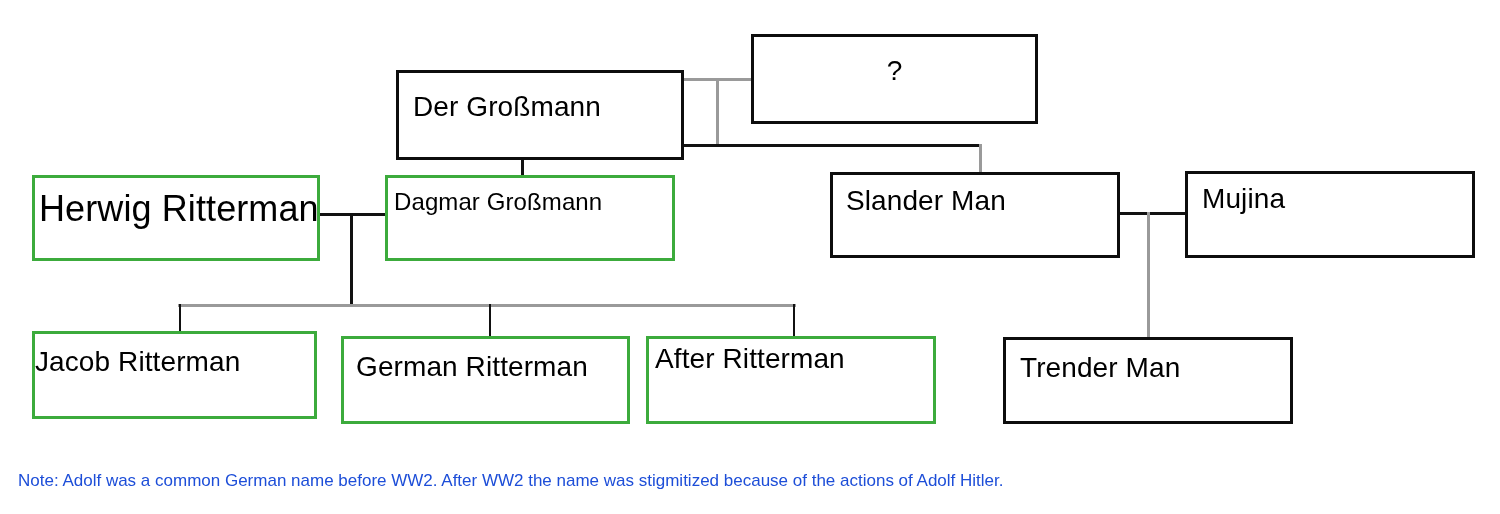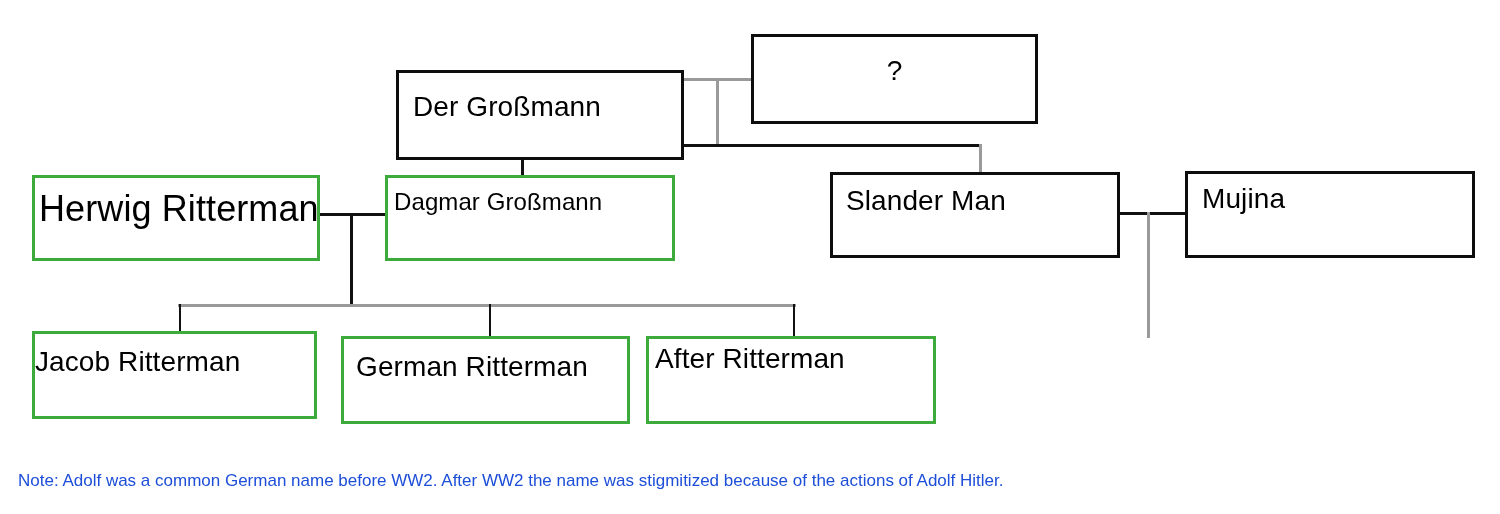--- a/index.html
+++ b/index.html
@@ -106,16 +106,19 @@
   </div>
 
   <div class="node green" style="left:341px; top:336px; width:289px; height:88px;">
     <span class="label" style="left:12px; top:12px; font-size:28px;">German Ritterman</span>
   </div>
 
   <div class="node green" style="left:646px; top:336px; width:290px; height:88px;">
     <span class="label" style="left:6px; top:4px; font-size:28px;">After Ritterman</span>
   </div>
 
+  <div class="node black" style="left:1003px; top:337px; width:290px; height:87px;">
+    <span class="label" style="left:14px; top:12px; font-size:28px;">Trender Man</span>
+  </div>
 
   <div class="footnote" style="left:18px; top:471px; font-size:17px;">Note: Adolf was a common German name before WW2. After WW2 the name was stigmitized because of the actions of Adolf Hitler.</div>
 
 </div>
 
 </body></html>

